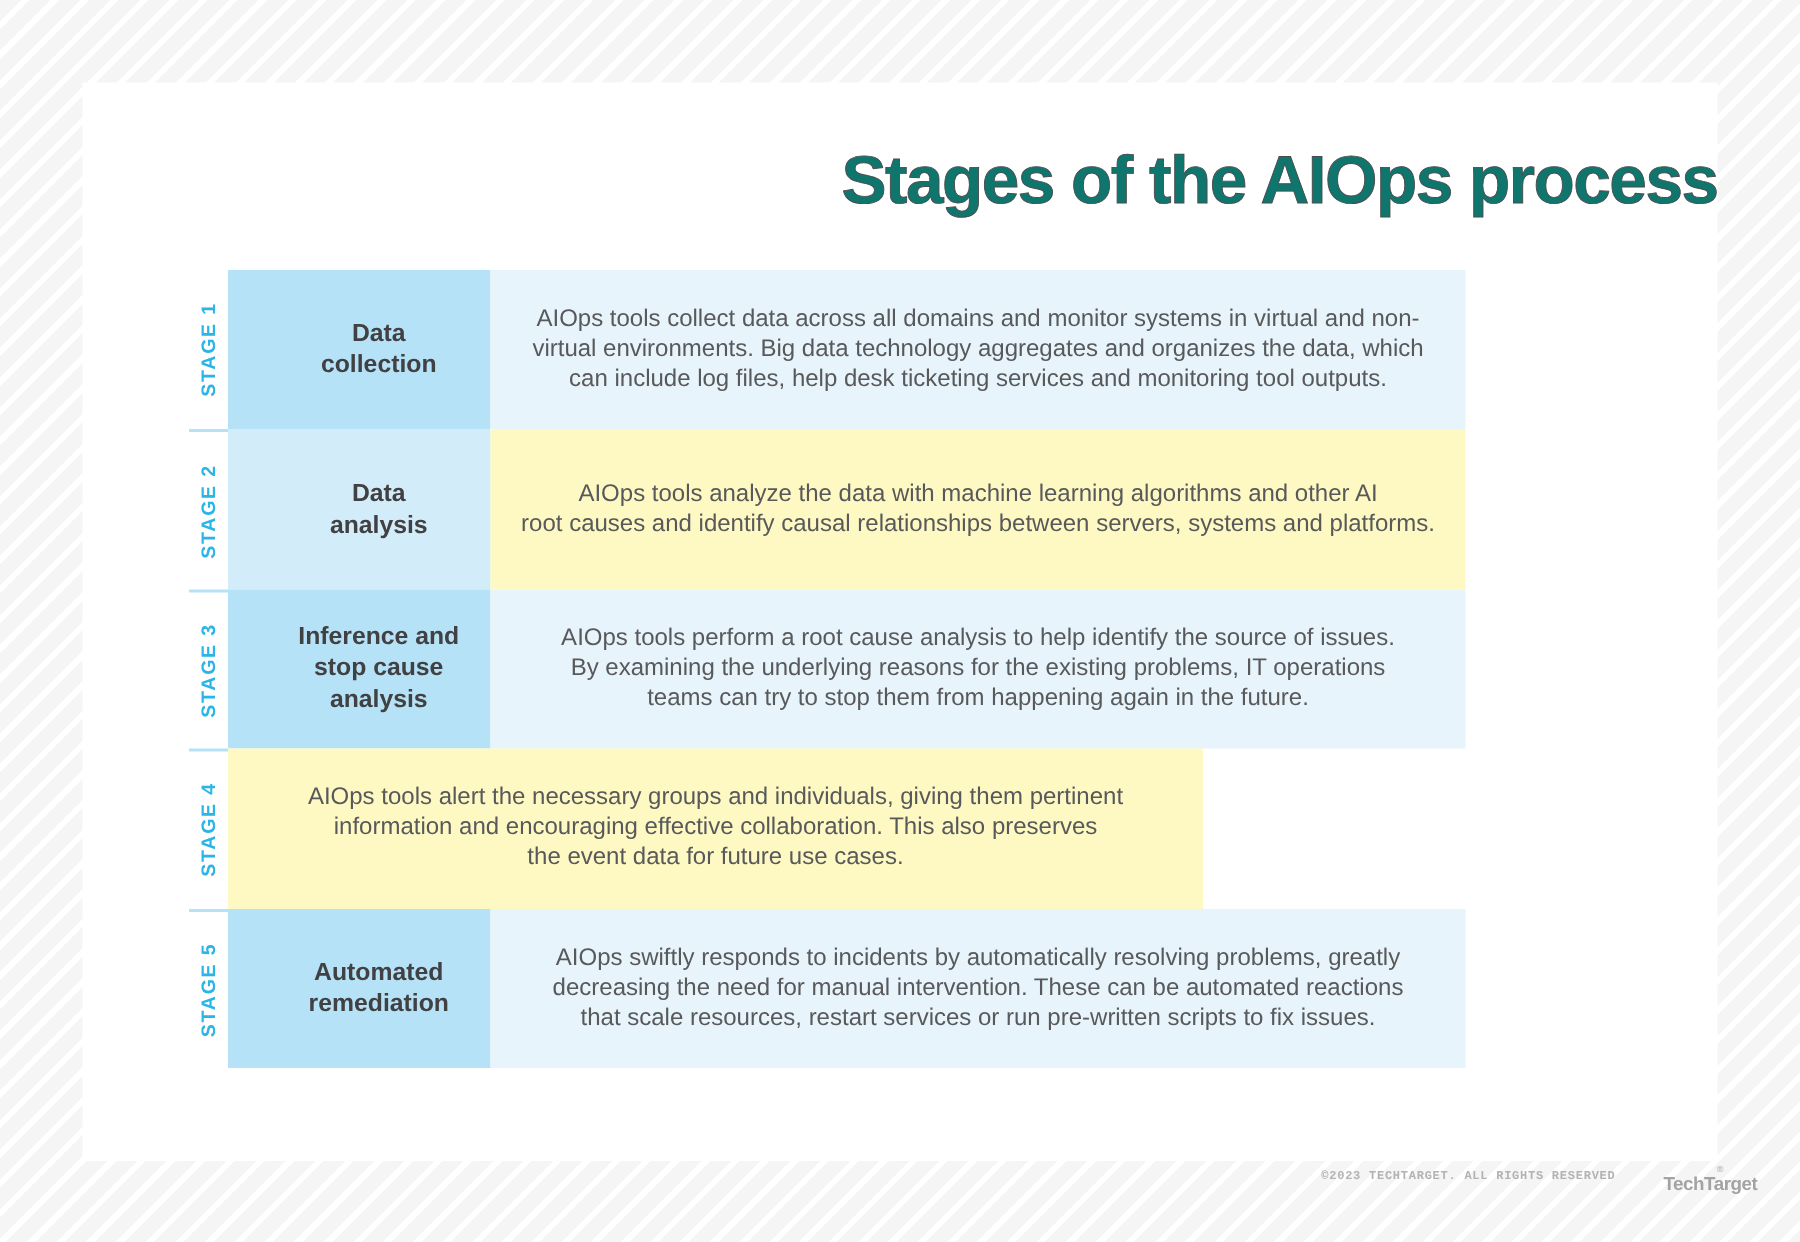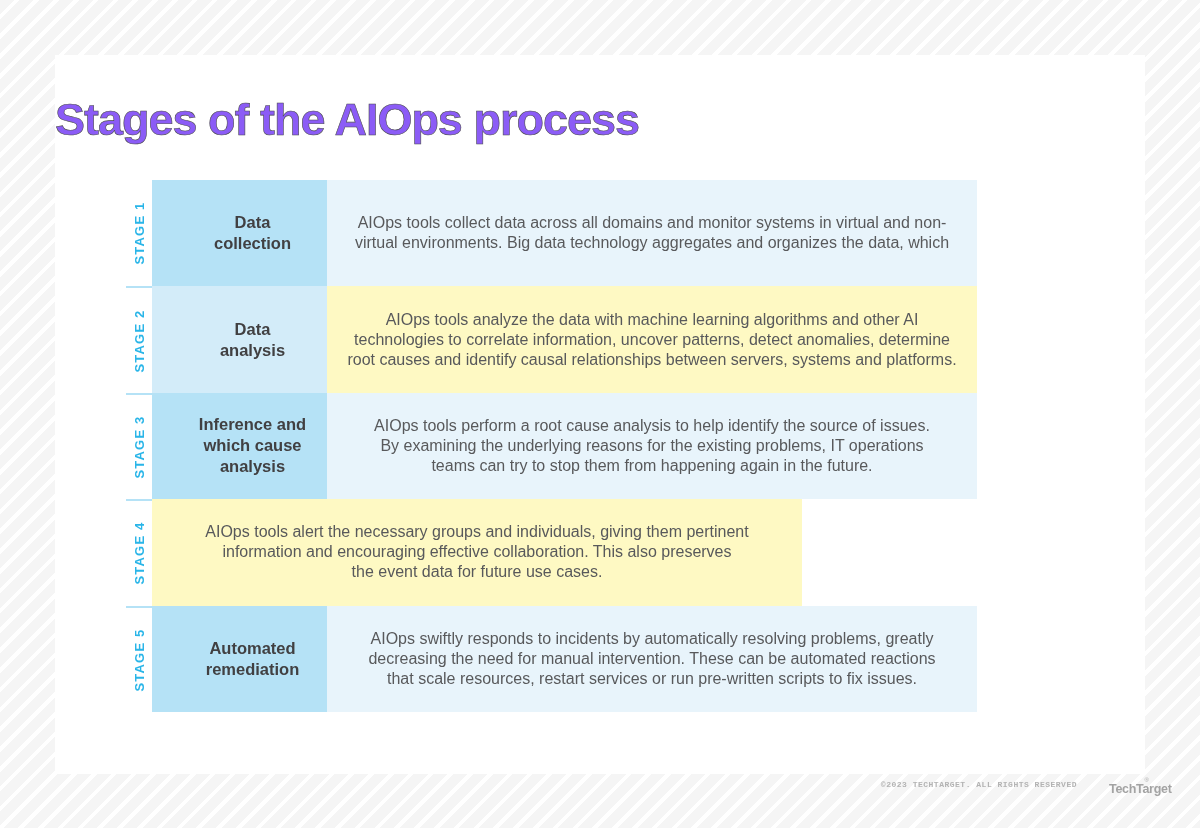--- a/index.html
+++ b/index.html
@@ -17,25 +17,25 @@
   .card {
     position: absolute;
     left: 55px; top: 55px;
     width: 1090px; height: 719px;
     background: #ffffff;
   }
   .title {
     position: absolute;
     left: 55px; top: 94px;
     width: 1090px;
-    text-align: left;
+    text-align: right;
     font-size: 45px;
     font-weight: bold;
     letter-spacing: -1px;
-    color: #8b5cf6;
+    color: #0f766e;
     -webkit-text-stroke: 0.6px #4b4b4d;
   }
   .stage-table {
     position: absolute;
     left: 126px; top: 180px;
     width: 944px; height: 532px;
     display: flex;
     flex-direction: column;
   }
   .row {
@@ -141,52 +141,52 @@
       <div>
         <div>Data</div>
         <div>collection</div>
         <div></div>
       </div>
     </div>
     <div class="desc-col">
       <div>
         <div>AIOps tools collect data across all domains and monitor systems in virtual and non-</div>
         <div>virtual environments. Big data technology aggregates and organizes the data, which</div>
+        <div>can include log files, help desk ticketing services and monitoring tool outputs.</div>
       </div>
     </div>
   </div>
 
   <div class="row pale">
     <div class="label-col">
       <span class="stage-label">STAGE 2</span>
     </div>
     <div class="name-col">
       <div>
         <div>Data</div>
         <div>analysis</div>
         <div></div>
       </div>
     </div>
     <div class="desc-col">
       <div>
         <div>AIOps tools analyze the data with machine learning algorithms and other AI</div>
-        <div>technologies to correlate information, uncover patterns, detect anomalies, determine</div>
         <div>root causes and identify causal relationships between servers, systems and platforms.</div>
       </div>
     </div>
   </div>
 
   <div class="row tint">
     <div class="label-col">
       <span class="stage-label">STAGE 3</span>
     </div>
     <div class="name-col">
       <div>
         <div>Inference and</div>
-        <div>which cause</div>
+        <div>stop cause</div>
         <div>analysis</div>
       </div>
     </div>
     <div class="desc-col">
       <div>
         <div>AIOps tools perform a root cause analysis to help identify the source of issues.</div>
         <div>By examining the underlying reasons for the existing problems, IT operations</div>
         <div>teams can try to stop them from happening again in the future.</div>
       </div>
     </div>

